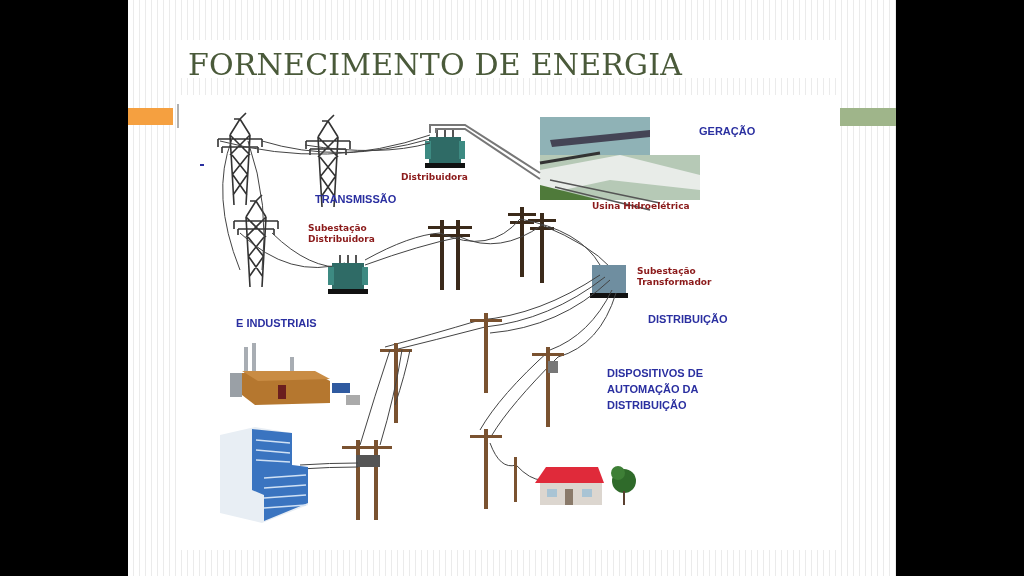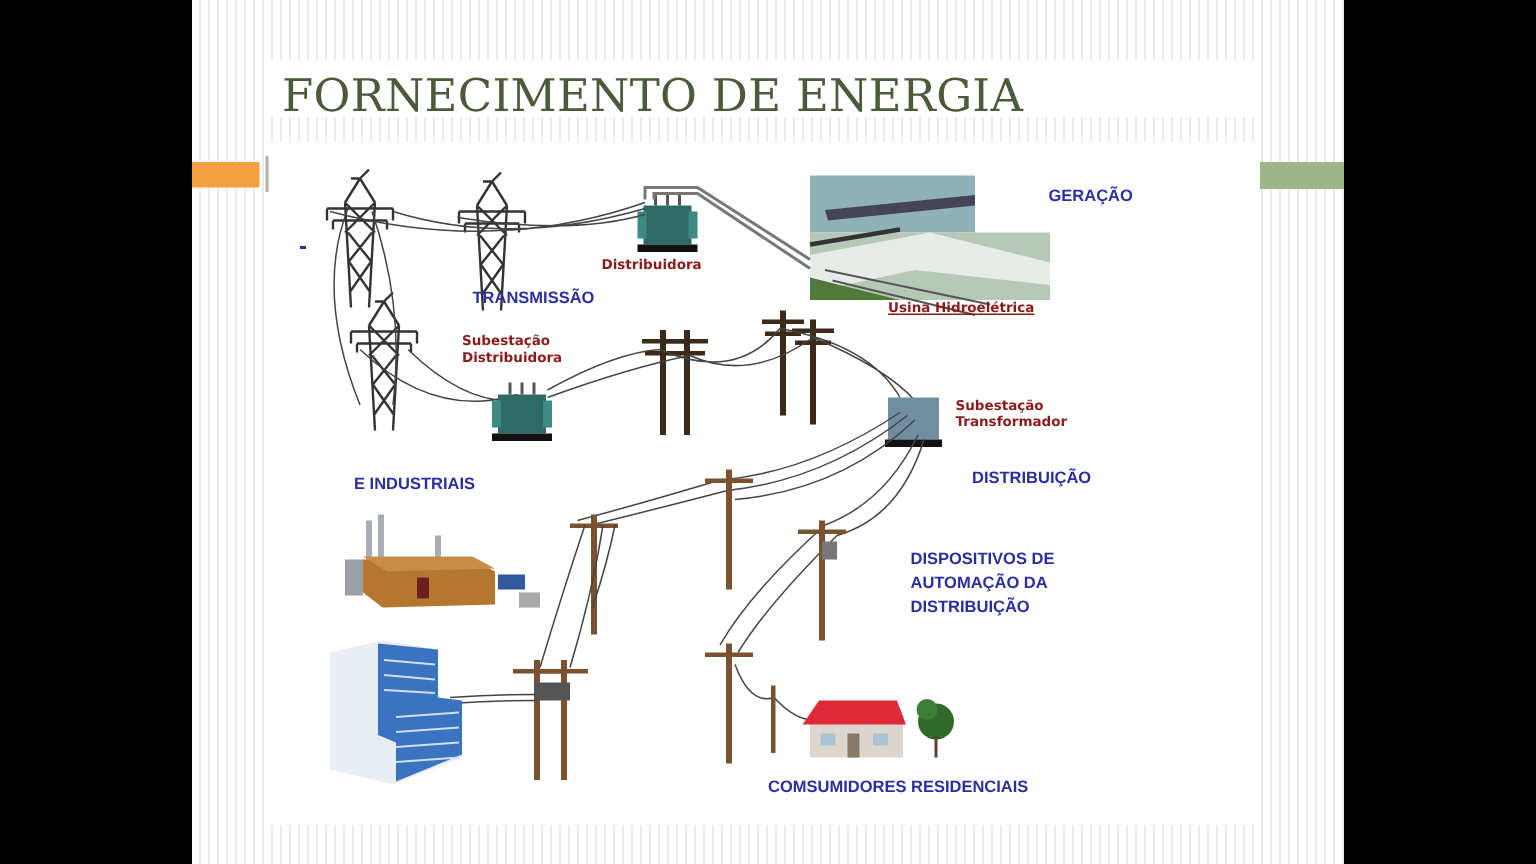--- a/index.html
+++ b/index.html
@@ -183,26 +183,25 @@
 
       <g>
         <circle cx="444" cy="386" r="12" fill="#2f6a2a"></circle>
         <circle cx="438" cy="378" r="7" fill="#3e7f36"></circle>
         <rect x="443" y="396" width="2" height="14" fill="#5a4030"></rect>
       </g>
     </svg>
 
     <span class="label blue big" style="left:519px;top:29px;">GERAÇÃO</span>
     <span class="label red small" style="left:221px;top:77px;">Distribuidora</span>
-    <span class="label red small" style="left:412px;top:106px;text-decoration:underline;">Usina Hidroelétrica</span>
+    <span class="label red small" style="left:412px;top:106px;">Usina Hidroelétrica</span>
     <span class="label blue big" style="left:135px;top:97px;">TRANSMISSÃO</span>
     <span class="label red small" style="left:128px;top:128px;">Subestação</span>
     <span class="label red small" style="left:128px;top:139px;">Distribuidora</span>
     <span class="label red small" style="left:457px;top:171px;">Subestação</span>
     <span class="label red small" style="left:457px;top:182px;">Transformador</span>
     <span class="label blue big" style="left:56px;top:221px;">E INDUSTRIAIS</span>
     <span class="label blue big" style="left:468px;top:217px;">DISTRIBUIÇÃO</span>
     <span class="label blue big" style="left:427px;top:271px;text-align:center;">DISPOSITIVOS DE</span>
     <span class="label blue big" style="left:427px;top:287px;">AUTOMAÇÃO DA</span>
     <span class="label blue big" style="left:427px;top:303px;">DISTRIBUIÇÃO</span>
-    <span class="label blue big" style="left:332px;top:423px;">COMSUMIDORES RESIDENCIAIS</span>
   </div>
 </div>
 
 </body></html>

